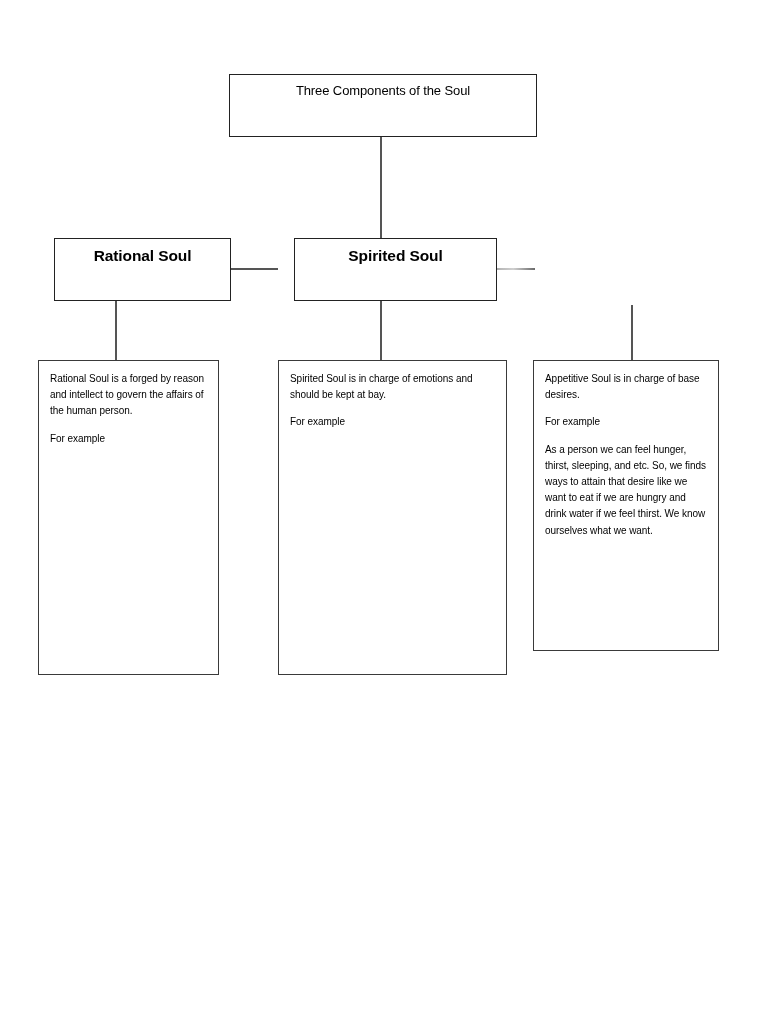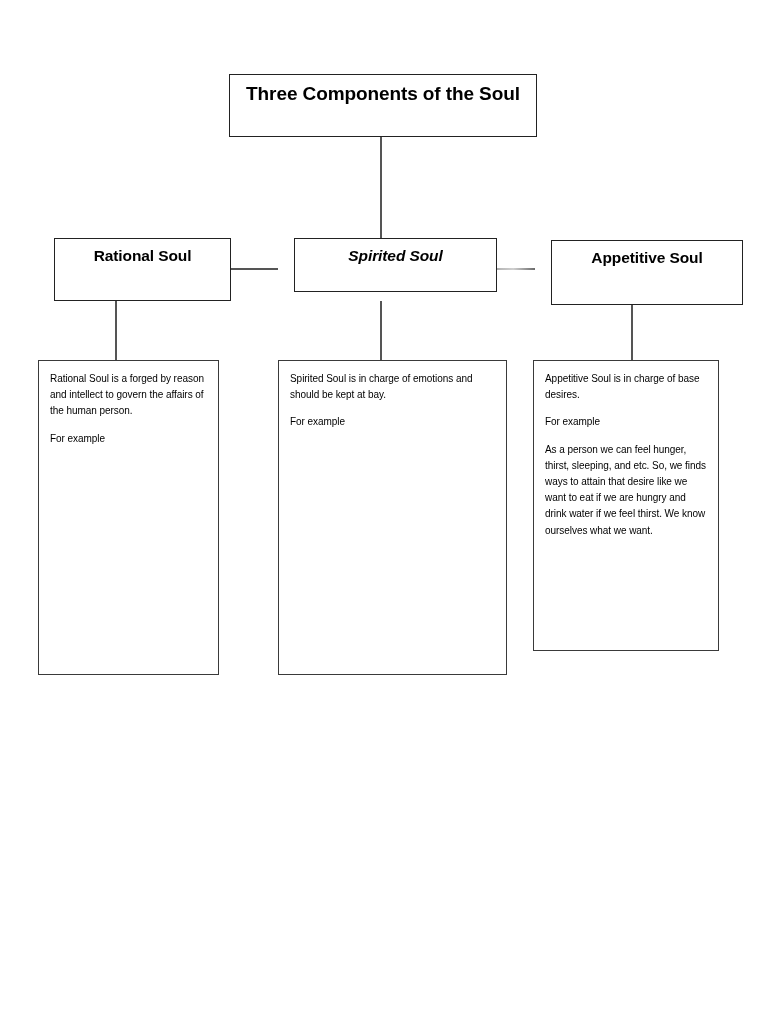--- a/index.html
+++ b/index.html
@@ -31,22 +31,22 @@
     border: 1.6px solid #222222;
   }
 
   .node-title {
     display: flex;
     align-items: flex-start;
     justify-content: center;
   }
 
   .node-title .node-label {
-    font-weight: bold;
-    font-size: 19px;
+    font-weight: normal;
+    font-size: 13px;
     letter-spacing: -0.1px;
     padding-top: 8px;
     line-height: 1.2;
     white-space: nowrap;
   }
 
   .node-head {
     display: flex;
     align-items: flex-start;
     justify-content: center;
@@ -92,21 +92,21 @@
   }
 
   .connector-faded {
     background: linear-gradient(to right, #5a5a5a 0%, #b8b8b8 35%, #cfcfcf 60%, #6a6a6a 100%);
   }
 
   
   #node-title-box   { left: 229px; top: 74px;  width: 308px; height: 63px; }
 
   #node-rational    { left: 38px;  top: 238px; width: 177px; height: 63px; }
-  #node-spirited    { left: 278px; top: 238px; width: 203px; height: 54px; font-style: italic; }
+  #node-spirited    { left: 278px; top: 238px; width: 203px; height: 63px; }
   #node-appetitive  { left: 535px; top: 240px; width: 192px; height: 65px; }
 
   #body-rational    { left: 38px;  top: 360px; width: 181px; height: 315px; }
   #body-spirited    { left: 278px; top: 360px; width: 229px; height: 315px; }
   #body-appetitive  { left: 533px; top: 360px; width: 186px; height: 291px; }
 
   #conn-title-down  { left: 380px; top: 137px; height: 101px; }
   #conn-rat-spi     { left: 215px; top: 268px; width: 63px; }
   #conn-spi-app     { left: 481px; top: 268px; width: 54px; }
 
@@ -131,23 +131,20 @@
   </div>
 
   <div class="node node-head" id="node-rational">
     <span class="node-label">Rational Soul</span>
   </div>
 
   <div class="node node-head" id="node-spirited">
     <span class="node-label">Spirited Soul</span>
   </div>
 
-  <div class="node node-head" id="node-appetitive">
-    <span class="node-label">Appetitive Soul</span>
-  </div>
 
   <div class="node node-body" id="body-rational">
     <p>Rational Soul is a forged by reason and intellect to govern the affairs of the human person.</p>
     <p>For example</p>
   </div>
 
   <div class="node node-body" id="body-spirited">
     <p>Spirited Soul is in charge of emotions and should be kept at bay.</p>
     <p>For example</p>
   </div>

